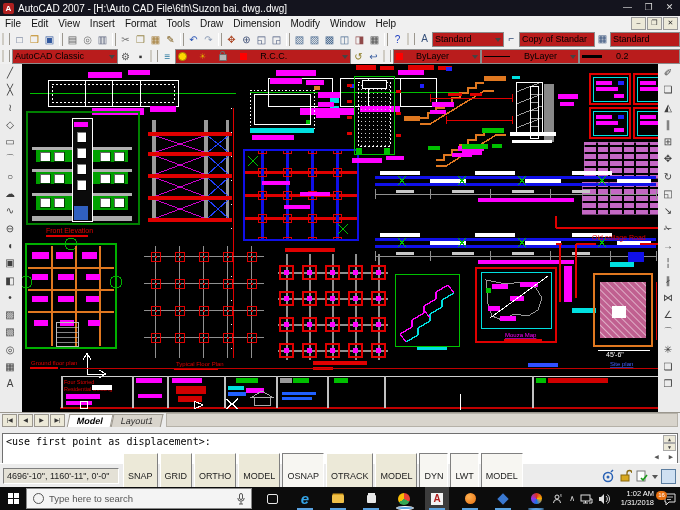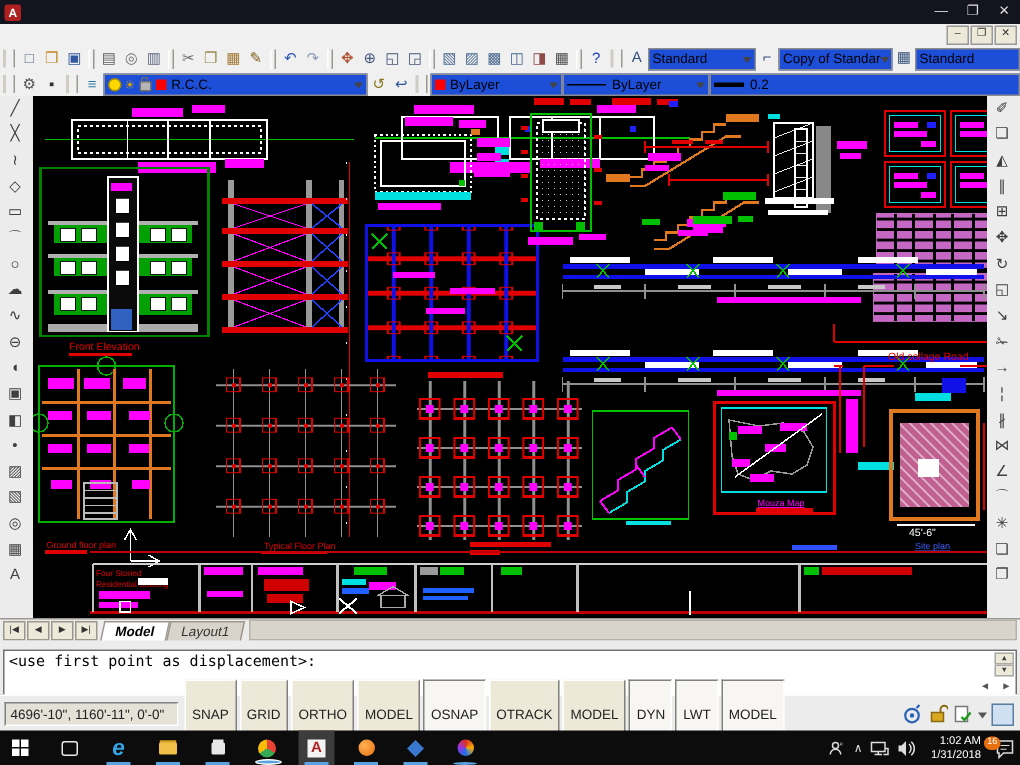--- a/index.html
+++ b/index.html
@@ -22,22 +22,22 @@
                      font-size:7px;line-height:10px;text-align:center;margin-left:1px;}
   
   .tbrow{position:absolute;left:0;width:680px;background:#f0f0f0;display:flex;align-items:center;overflow:hidden;}
   .tbrow1{top:30px;height:18px;border-bottom:1px solid #e0ddd5;}
   .tbrow2{top:48px;height:16px;border-bottom:1px solid #c8c4bc;}
   .grip{width:5px;height:12px;border-left:2px solid #cfccc4;border-right:1px solid #9b978e;margin:0 2px;}
   .icons{display:flex;align-items:center;}
   .icons .ic{width:15px;height:15px;font-size:10px;line-height:15px;text-align:center;color:#3a4660;}
   .icons .sep{width:2px;height:13px;border-left:1px solid #fff;border-right:1px solid #9b978e;margin:0 2px;}
   .vtb .ic{display:block;width:16px;height:16.3px;font-size:10px;line-height:16px;text-align:center;color:#3f3f3f;margin:1px 2px;}
-  .combo{background:#1d4ed8;border:1px solid #8c8c8c;height:13px;display:flex;align-items:center;
-         font-size:9px;color:#000;padding:0 2px;white-space:nowrap;overflow:hidden;}
+  .combo{background:#b91c1c;border:1px solid #8c8c8c;height:13px;display:flex;align-items:center;
+         font-size:9px;color:#000;padding:0 2px;white-space:nowrap;overflow:hidden;gap:10px;}
   .combo .chev{margin-left:auto;width:0;height:0;border:3px solid transparent;border-top:4px solid #444;margin-top:4px;}
   .combo-ic{width:15px;height:14px;font-size:10px;line-height:14px;text-align:center;color:#35507a;}
   .swatch{width:7px;height:7px;background:#f00;margin-right:3px;flex:none;}
   .ltline{width:26px;height:1px;background:#000;margin-right:4px;flex:none;}
   .lwline{width:20px;height:3px;background:#000;margin-right:4px;flex:none;}
   .bulb{width:7px;height:7px;border-radius:50%;background:#ffd800;border:1px solid #a98c00;margin-right:2px;flex:none;}
   .sun{color:#e0a800;font-size:8px;margin-right:2px;}
   .lockic{width:6px;height:5px;background:#b5b5b5;border:1px solid #6e6e6e;border-radius:1px;position:relative;margin:3px 3px 0 1px;flex:none;}
   .lockic::before{content:"";position:absolute;left:0px;top:-4px;width:3px;height:3px;border:1px solid #6e6e6e;border-bottom:none;border-radius:3px 3px 0 0;}
   
@@ -118,28 +118,42 @@
   .badge{position:absolute;left:-3px;top:1px;min-width:9px;height:9px;border-radius:5px;background:#e87010;
          color:#fff;font-size:6px;line-height:9px;text-align:center;padding:0 1px;}
 </style>
 </head>
 <body>
 
 <div id="app" data-name="autocad-application-window">
 
   <div class="titlebar" data-name="title-bar">
     <span class="acad-logo" data-name="autocad-app-icon">A</span>
+    <span class="title-text" data-name="window-title">AutoCAD 2007 - [H:\Auto CAD File\6th\Suzon bai. dwg..dwg]</span>
     <span class="win-controls" data-name="window-controls">
         <span class="wc minimize-button" data-name="minimize-button">—</span>
         <span class="wc restore-button" data-name="restore-button">❐</span>
         <span class="wc close-button" data-name="close-button">✕</span>
       </span>
   </div>
 
   <div class="menubar" data-name="menu-bar">
+    <span class="icons" style="display:flex">
+        <span class="" data-name="menu-item-file">File</span>
+        <span class="" data-name="menu-item-edit">Edit</span>
+        <span class="" data-name="menu-item-view">View</span>
+        <span class="" data-name="menu-item-insert">Insert</span>
+        <span class="" data-name="menu-item-format">Format</span>
+        <span class="" data-name="menu-item-tools">Tools</span>
+        <span class="" data-name="menu-item-draw">Draw</span>
+        <span class="" data-name="menu-item-dimension">Dimension</span>
+        <span class="" data-name="menu-item-modify">Modify</span>
+        <span class="" data-name="menu-item-window">Window</span>
+        <span class="" data-name="menu-item-help">Help</span>
+      </span>
     <span class="mdi-controls" data-name="mdi-window-controls">
         <span class="mdi-minimize-button" data-name="mdi-minimize-button">‒</span>
         <span class="mdi-restore-button" data-name="mdi-restore-button">❐</span>
         <span class="mdi-close-button" data-name="mdi-close-button">✕</span>
       </span>
   </div>
 
   <div class="tbrow tbrow1" data-name="standard-toolbar">
     <span class="grip" data-name="toolbar-grip"></span>
     <span class="icons">
@@ -185,20 +199,24 @@
       <span class="chev" data-name="chevron-down-icon"></span>
     </span>
     <span class="combo-ic" data-name="table-style-icon">▦</span>
     <span class="combo" style="flex:1" data-name="table-style-combo">
       <span data-name="table-style-value">Standard</span>
     </span>
   </div>
 
   <div class="tbrow tbrow2" data-name="layers-properties-toolbar">
     <span class="grip" data-name="toolbar-grip"></span>
+    <span class="combo" style="width:100px" data-name="workspace-combo">
+      <span data-name="workspace-value">AutoCAD Classic</span>
+      <span class="chev" data-name="chevron-down-icon"></span>
+    </span>
     <span class="icons">
         <span class="ic workspace-settings-icon" data-name="workspace-settings-icon" style="color: rgb(85, 85, 85);">⚙</span>
         <span class="ic my-workspace-icon" data-name="my-workspace-icon" style="color: rgb(51, 51, 51);">▪</span>
       </span>
     <span class="grip" data-name="toolbar-grip"></span>
     <span class="icons">
         <span class="ic" data-name="layer-properties-manager-icon" style="color:#2a7aa0">≡</span>
       </span>
     <span class="combo" style="width:170px" data-name="layer-combo">
       <span class="bulb" data-name="layer-on-bulb-icon"></span>
@@ -757,20 +775,28 @@
 
   <div class="taskbar" data-name="windows-taskbar">
     <span class="startbtn" data-name="start-button">
       <span class="winlogo" data-name="windows-logo-icon">
           <i></i>
           <i></i>
           <i></i>
           <i></i>
         </span>
     </span>
+    <span class="searchbox" data-name="taskbar-search-input">
+      <span class="ring" data-name="cortana-icon"></span>
+      <span data-name="search-placeholder">Type here to search</span>
+      <svg class="mic" width="8" height="12" viewBox="0 0 8 12" data-name="microphone-icon">
+        <rect x="2.5" y="0.5" width="3" height="6" rx="1.5" fill="none" stroke="#555"></rect>
+        <path d="M0.8,5 a3.2,3.2 0 0 0 6.4,0 M4,8.5 V11 M2,11 h4" fill="none" stroke="#555"></path>
+      </svg>
+    </span>
     <span class="tbicons" data-name="taskbar-app-icons">
         <span class="tbi task-view-icon" data-name="task-view-icon"></span>
         <span class="tbi edge-icon running" data-name="edge-icon">e</span>
         <span class="tbi file-explorer-icon running" data-name="file-explorer-icon"></span>
         <span class="tbi store-icon running" data-name="store-icon"></span>
         <span class="tbi chrome-icon running" data-name="chrome-icon"></span>
         <span class="tbi autocad-icon active running" data-name="autocad-icon"></span>
         <span class="tbi avast-icon running" data-name="avast-icon"></span>
         <span class="tbi photos-icon running" data-name="photos-icon"></span>
         <span class="tbi paint3d-icon running" data-name="paint3d-icon"></span>

